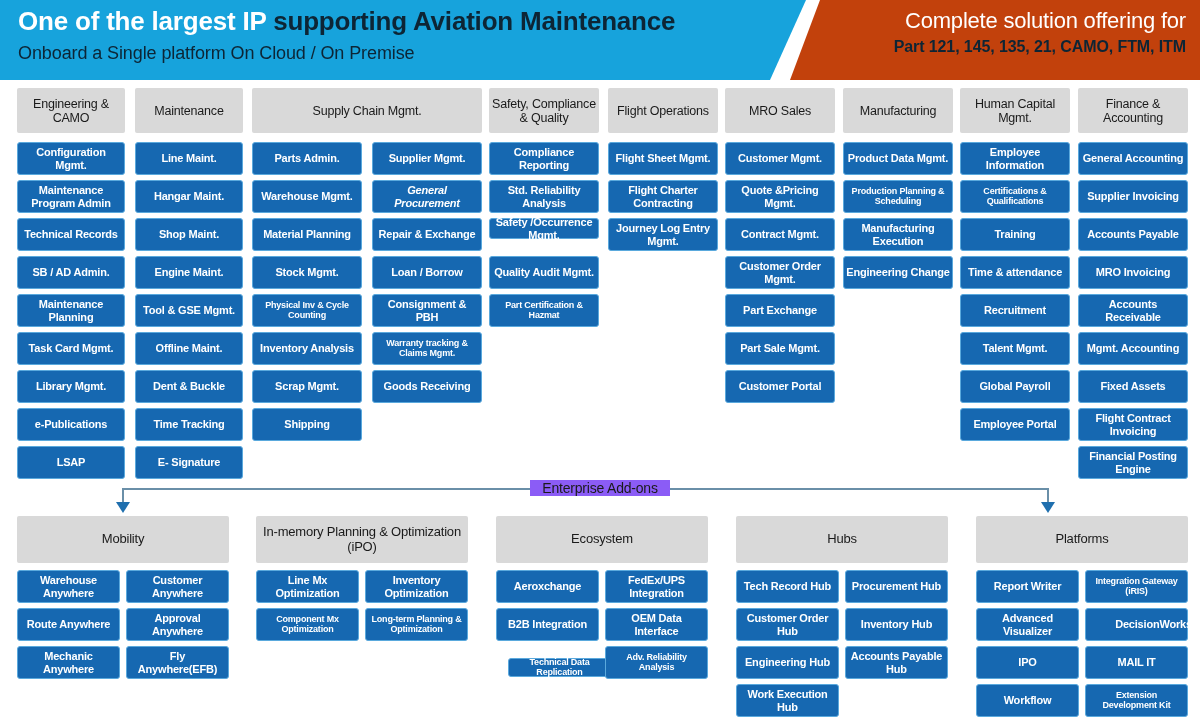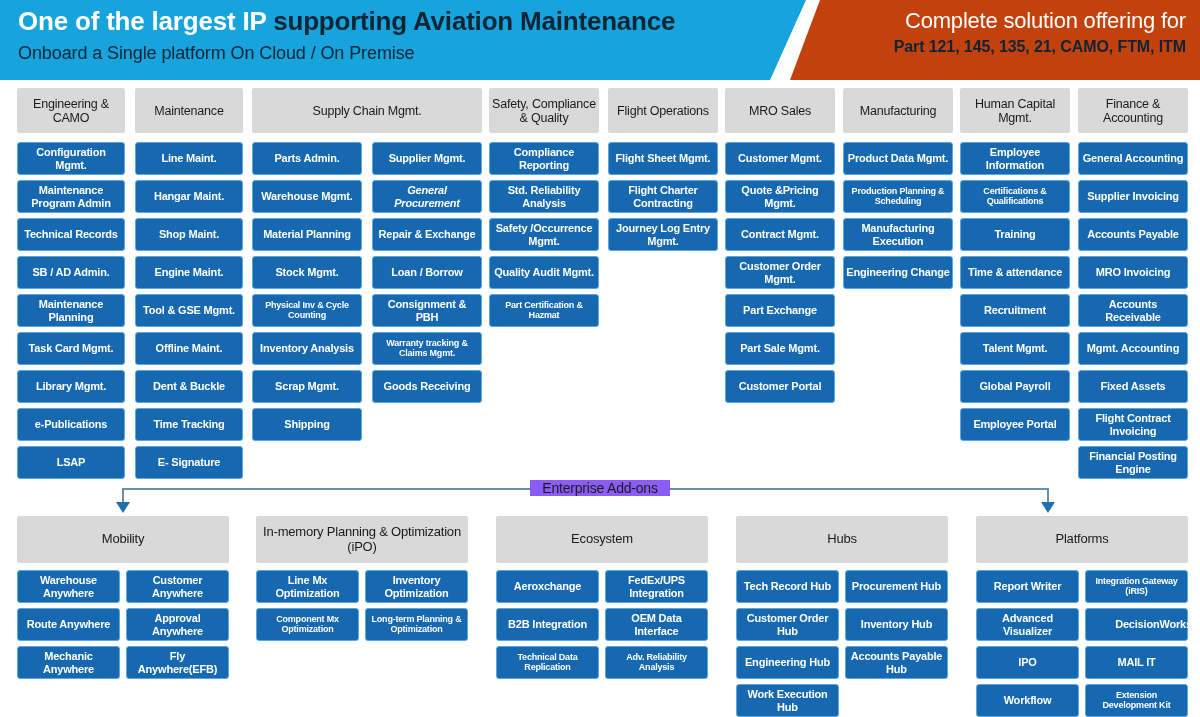--- a/index.html
+++ b/index.html
@@ -147,21 +147,21 @@
     <div class="tile" style="position: absolute; left: 372px; top: 142px; width: 110px; height: 33px; margin: 0px;">Supplier Mgmt.</div>
     <div class="tile" style="position: absolute; left: 372px; top: 180px; width: 110px; height: 33px; margin: 0px; font-style: italic;">General Procurement</div>
     <div class="tile" style="position: absolute; left: 372px; top: 218px; width: 110px; height: 33px; margin: 0px;">Repair &amp; Exchange</div>
     <div class="tile" style="position: absolute; left: 372px; top: 256px; width: 110px; height: 33px; margin: 0px;">Loan / Borrow</div>
     <div class="tile" style="position: absolute; left: 372px; top: 294px; width: 110px; height: 33px; margin: 0px;">Consignment &amp; PBH</div>
     <div class="tile sm" style="position: absolute; left: 372px; top: 332px; width: 110px; height: 33px; margin: 0px;">Warranty tracking &amp; Claims Mgmt.</div>
     <div class="tile" style="position: absolute; left: 372px; top: 370px; width: 110px; height: 33px; margin: 0px;">Goods Receiving</div>
     <div class="hdr" style="position: absolute; left: 489px; top: 88px; width: 110px; height: 45px;">Safety, Compliance &amp; Quality</div>
     <div class="tile" style="position: absolute; left: 489px; top: 142px; width: 110px; height: 33px; margin: 0px;">Compliance Reporting</div>
     <div class="tile" style="position: absolute; left: 489px; top: 180px; width: 110px; height: 33px; margin: 0px;">Std. Reliability Analysis</div>
-    <div class="tile" style="position: absolute; left: 489px; top: 218px; width: 110px; height: 33px; margin: 0px;">Safety /Occurrence Mgmt.</div>
+    <div class="tile" style="position: absolute; left: 489px; top: 218px; width: 110px; height: 21px; margin: 0px;">Safety /Occurrence Mgmt.</div>
     <div class="tile" style="position: absolute; left: 489px; top: 256px; width: 110px; height: 33px; margin: 0px;">Quality Audit Mgmt.</div>
     <div class="tile sm" style="position: absolute; left: 489px; top: 294px; width: 110px; height: 33px; margin: 0px;">Part Certification &amp; Hazmat</div>
     <div class="hdr" style="position: absolute; left: 608px; top: 88px; width: 110px; height: 45px;">Flight Operations</div>
     <div class="tile" style="position: absolute; left: 608px; top: 142px; width: 110px; height: 33px; margin: 0px;">Flight Sheet Mgmt.</div>
     <div class="tile" style="position: absolute; left: 608px; top: 180px; width: 110px; height: 33px; margin: 0px;">Flight Charter Contracting</div>
     <div class="tile" style="position: absolute; left: 608px; top: 218px; width: 110px; height: 33px; margin: 0px;">Journey Log Entry Mgmt.</div>
     <div class="hdr" style="position: absolute; left: 725px; top: 88px; width: 110px; height: 45px;">MRO Sales</div>
     <div class="tile" style="position: absolute; left: 725px; top: 142px; width: 110px; height: 33px; margin: 0px;">Customer Mgmt.</div>
     <div class="tile" style="position: absolute; left: 725px; top: 180px; width: 110px; height: 33px; margin: 0px;">Quote &amp;Pricing Mgmt.</div>
     <div class="tile" style="position: absolute; left: 725px; top: 218px; width: 110px; height: 33px; margin: 0px;">Contract  Mgmt.</div>
@@ -213,21 +213,21 @@
     <div class="tile" style="position: absolute; left: 126px; top: 608px; width: 103px; height: 33px; margin: 0px;">Approval Anywhere</div>
     <div class="tile" style="position: absolute; left: 126px; top: 646px; width: 103px; height: 33px; margin: 0px;">Fly Anywhere(EFB)</div>
     <div class="bhdr" style="position: absolute; left: 256px; top: 516px; width: 212px; height: 47px;">In-memory Planning &amp; Optimization (iPO)</div>
     <div class="tile" style="position: absolute; left: 256px; top: 570px; width: 103px; height: 33px; margin: 0px;">Line Mx Optimization</div>
     <div class="tile sm" style="position: absolute; left: 256px; top: 608px; width: 103px; height: 33px; margin: 0px;">Component Mx Optimization</div>
     <div class="tile" style="position: absolute; left: 365px; top: 570px; width: 103px; height: 33px; margin: 0px;">Inventory Optimization</div>
     <div class="tile sm" style="position: absolute; left: 365px; top: 608px; width: 103px; height: 33px; margin: 0px;">Long-term Planning &amp; Optimization</div>
     <div class="bhdr" style="position: absolute; left: 496px; top: 516px; width: 212px; height: 47px;">Ecosystem</div>
     <div class="tile" style="position: absolute; left: 496px; top: 570px; width: 103px; height: 33px; margin: 0px;">Aeroxchange</div>
     <div class="tile" style="position: absolute; left: 496px; top: 608px; width: 103px; height: 33px; margin: 0px;">B2B Integration</div>
-    <div class="tile sm" style="position: absolute; left: 496px; top: 646px; width: 103px; height: 33px; margin: 0px;">Technical Data Replication</div>
+    <div class="tile sm" style="position: absolute; left: 496px; top: 646px; width: 103px; height: 19px; margin: 12px;">Technical Data Replication</div>
     <div class="tile" style="position: absolute; left: 605px; top: 570px; width: 103px; height: 33px; margin: 0px;">FedEx/UPS Integration</div>
     <div class="tile" style="position: absolute; left: 605px; top: 608px; width: 103px; height: 33px; margin: 0px;">OEM Data Interface</div>
     <div class="tile sm" style="position: absolute; left: 605px; top: 646px; width: 103px; height: 33px; margin: 0px;">Adv. Reliability Analysis</div>
     <div class="bhdr" style="position: absolute; left: 736px; top: 516px; width: 212px; height: 47px;">Hubs</div>
     <div class="tile" style="position: absolute; left: 736px; top: 570px; width: 103px; height: 33px; margin: 0px;">Tech Record Hub</div>
     <div class="tile" style="position: absolute; left: 736px; top: 608px; width: 103px; height: 33px; margin: 0px;">Customer Order Hub</div>
     <div class="tile" style="position: absolute; left: 736px; top: 646px; width: 103px; height: 33px; margin: 0px;">Engineering Hub</div>
     <div class="tile" style="position: absolute; left: 736px; top: 684px; width: 103px; height: 33px; margin: 0px;">Work Execution Hub</div>
     <div class="tile" style="position: absolute; left: 845px; top: 570px; width: 103px; height: 33px; margin: 0px;">Procurement Hub</div>
     <div class="tile" style="position: absolute; left: 845px; top: 608px; width: 103px; height: 33px; margin: 0px;">Inventory Hub</div>

